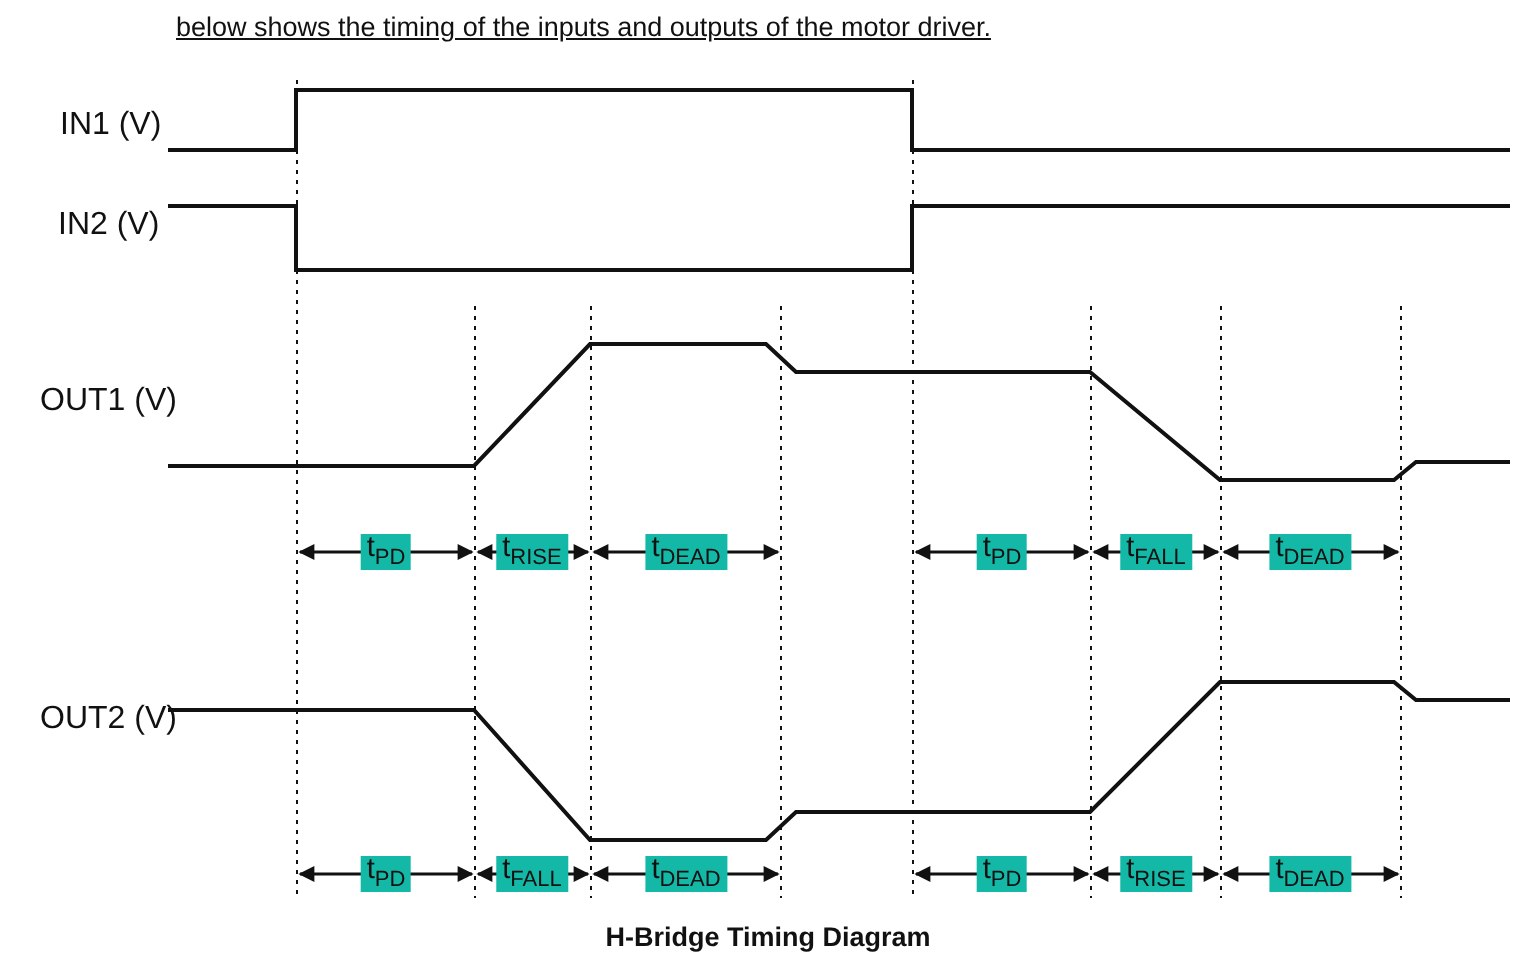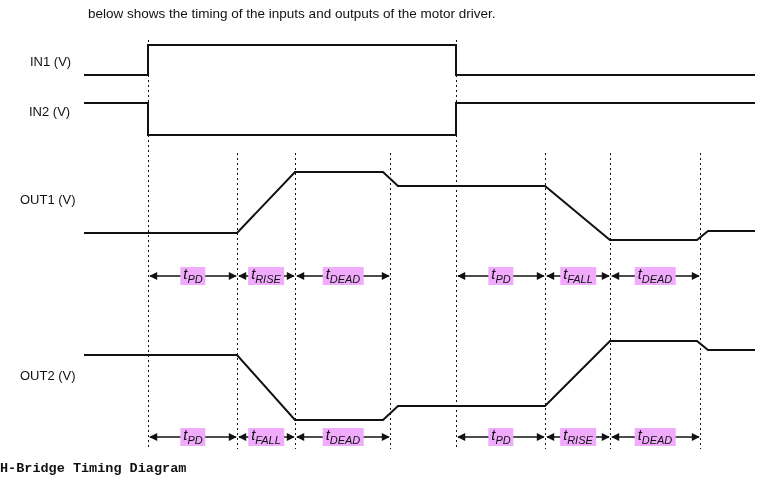--- a/index.html
+++ b/index.html
@@ -11,46 +11,46 @@
     font-family: "Liberation Sans", sans-serif;
     color: #111111;
     overflow: hidden;
   }
   .desc {
     position: absolute;
     left: 88px;
     top: 6px;
     font-size: 13.5px;
     color: #111111;
+    text-decoration: underline;
   }
   svg.diagram { position: absolute; left: 0; top: 0; }
   .sig-label {
     position: absolute;
-    font-size: 13px;
+    font-size: 16px;
     white-space: nowrap;
   }
   .tlabel {
     position: absolute;
     transform: translate(-50%, -50%);
-    background: #f0abfc;
+    background: #14b8a6;
     padding: 0 3px;
     font-size: 14.5px;
     line-height: 1.1;
     white-space: nowrap;
-    font-style: italic;
   }
   .tlabel sub { font-size: 11px; }
   .caption {
     position: absolute;
     left: 0;
     width: 100%;
     top: 461px;
+    text-align: center;
     font-weight: bold;
     font-size: 13.5px;
-    font-family: Liberation Mono, monospace;
   }
 </style>
 </head>
 <body>
 
 <div class="canvas">
 
   <div class="desc">below shows the timing of the inputs and outputs of the motor driver.</div>
 
   <svg class="diagram" width="768" height="488" xmlns="http://www.w3.org/2000/svg">
@@ -93,21 +93,21 @@
       <polyline points="84,75 148,75 148,45 456,45 456,75 755,75"></polyline>
       <polyline points="84,103 148,103 148,135 456,135 456,103 755,103"></polyline>
       <polyline points="84,233 237,233 295,172 383,172 398,186 545,186 610,240 697,240 708,231 755,231"></polyline>
       <polyline points="84,355 237,355 295,420 383,420 398,406 545,406 610,341 697,341 708,350 755,350"></polyline>
     </g>
   </svg>
 
   <div class="sig-label" style="left:30px; top:54px">IN1 (V)</div>
   <div class="sig-label" style="left:29px; top:104px">IN2 (V)</div>
   <div class="sig-label" style="left:20px; top:192px">OUT1 (V)</div>
-  <div class="sig-label" style="left:20px; top:368px">OUT2 (V)</div>
+  <div class="sig-label" style="left:20px; top:351px">OUT2 (V)</div>
 
   <span class="tlabel" style="left:193px; top:276px"><span>t</span><sub>PD</sub></span>
   <span class="tlabel" style="left:266px; top:276px"><span>t</span><sub>RISE</sub></span>
   <span class="tlabel" style="left:343px; top:276px"><span>t</span><sub>DEAD</sub></span>
   <span class="tlabel" style="left:501px; top:276px"><span>t</span><sub>PD</sub></span>
   <span class="tlabel" style="left:578px; top:276px"><span>t</span><sub>FALL</sub></span>
   <span class="tlabel" style="left:655px; top:276px"><span>t</span><sub>DEAD</sub></span>
 
   <span class="tlabel" style="left:193px; top:437px"><span>t</span><sub>PD</sub></span>
   <span class="tlabel" style="left:266px; top:437px"><span>t</span><sub>FALL</sub></span>

